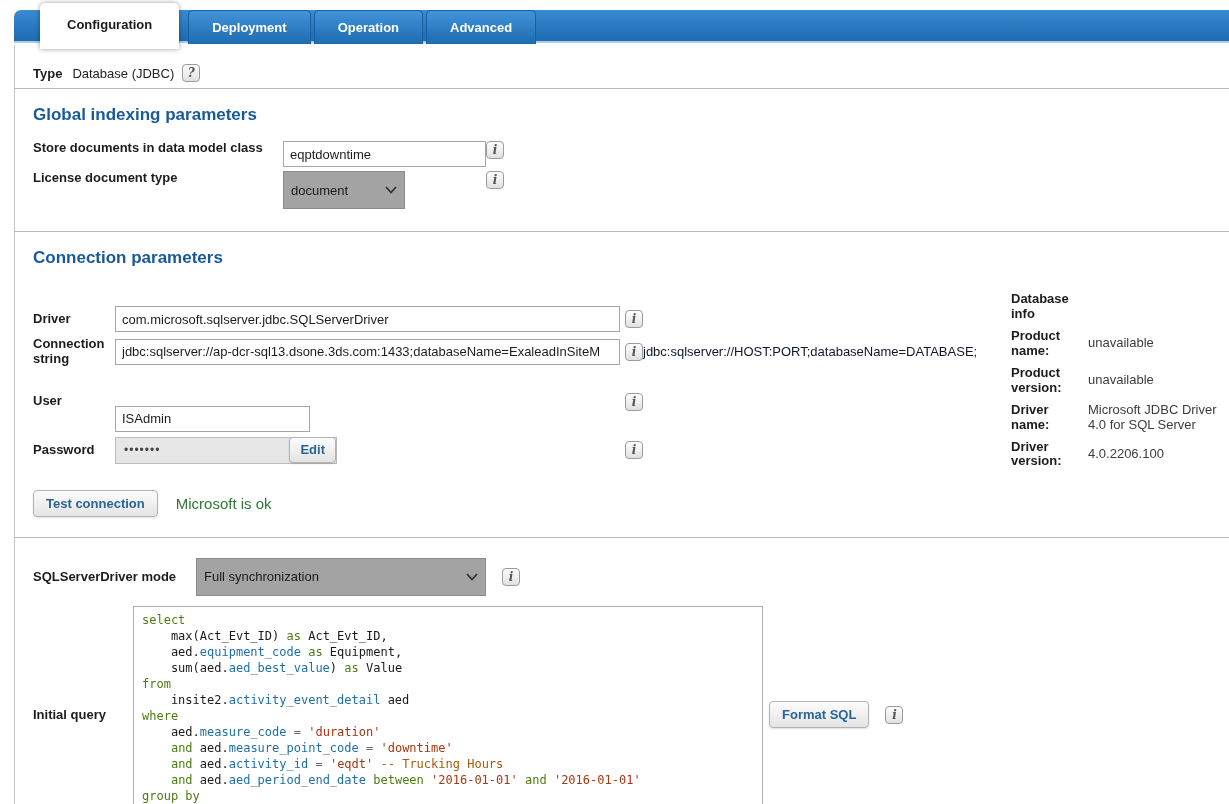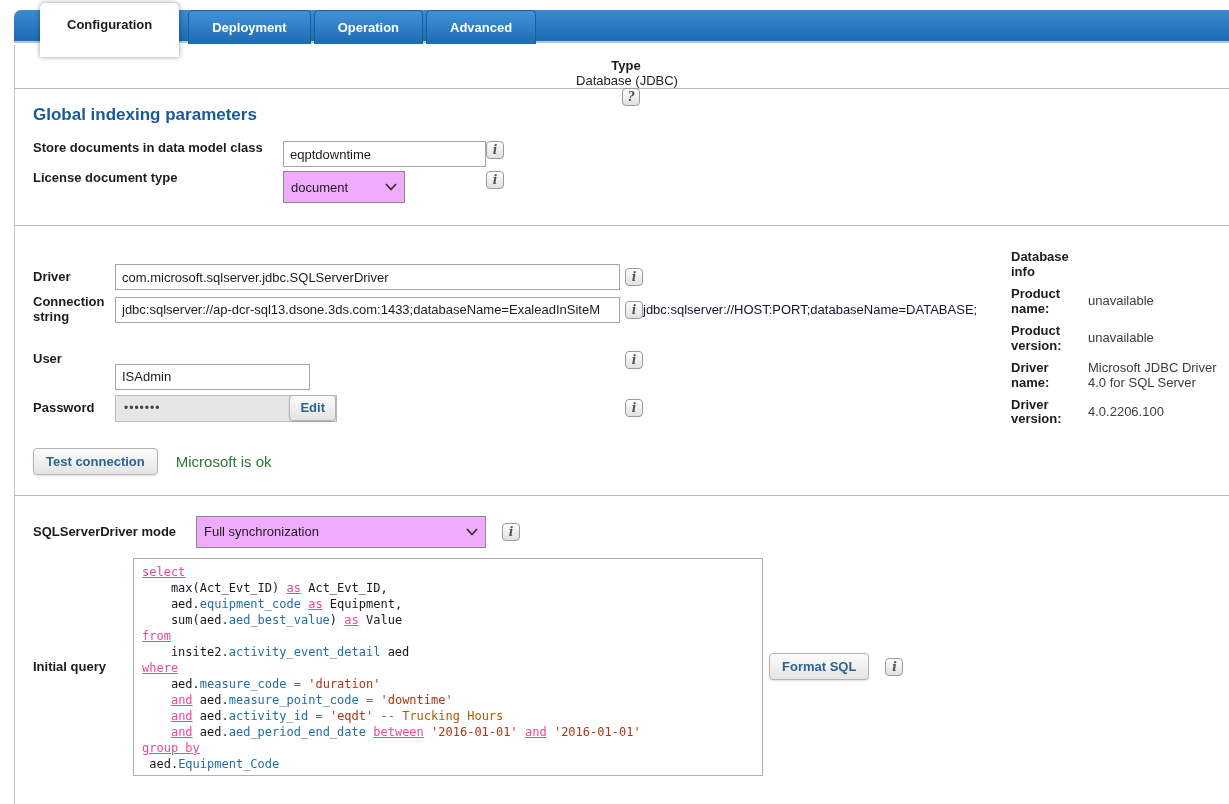--- a/index.html
+++ b/index.html
@@ -13,39 +13,39 @@
   .tabbar { position:relative; height:48px; }
   .tabbar-bg {
     position:absolute; left:14px; right:0; top:10px; height:33px;
     background:linear-gradient(#3a8ad3,#1d6bb0);
     border-top-left-radius:7px;
     border-bottom:2px solid #a9cbe8;
   }
   .tabs { position:absolute; left:40px; top:3px; display:flex; align-items:flex-start; }
   .tab { font-size:13px; font-weight:bold; text-align:center; cursor:default; }
   .tab.active {
-    background:#fff; color:#1b1b1b; height:54px; line-height:44px; padding:0 27px;
+    background:#fff; color:#1b1b1b; height:46px; line-height:44px; padding:0 27px;
     border-radius:5px 5px 0 0; box-shadow:0 0 5px rgba(0,0,0,0.4); position:relative; z-index:2;
     margin-right:9px;
   }
   .tab.inactive {
     margin-top:7px; height:34px; line-height:33px; padding:0 23px; color:#fff;
     background:linear-gradient(#4293da,#1d6bb0);
     border:1px solid #1a5f9f; border-bottom:none;
     border-radius:5px 5px 0 0; margin-right:3px; position:relative; z-index:1;
   }
 
   
   .content {
     position:absolute; top:45px; left:14px; right:0; bottom:0;
     border-left:1px solid #c6c6c6; padding:0 0 0 18px;
   }
   .divider { border:none; border-top:1px solid #b9b9b9; margin:0 0 0 -19px; }
 
-  .type-row { margin-top:13px; height:30px; display:flex; align-items:center;flex-direction:column; }
+  .type-row { margin-top:13px; height:30px; display:flex; align-items:center; }
   .type-row .tlabel { font-weight:bold; font-size:13px; margin-right:10px; }
   .type-row .tvalue { font-size:13px; color:#222; margin-right:8px; }
 
   .badge-icon {
     display:inline-block; width:18px; height:18px; border:1px solid #9b9b9b; border-radius:4px;
     background:linear-gradient(#ffffff,#e0e0e0); color:#555;
     font-family:"DejaVu Serif", serif; font-style:italic; font-weight:bold;
     font-size:12px; line-height:16px; text-align:center; flex:0 0 auto;
   }
 
@@ -55,21 +55,21 @@
 
   .form-row { display:flex; align-items:flex-start; margin-bottom:4px; }
   .flabel { width:250px; font-weight:bold; font-size:13px; line-height:1.15; }
   .field-slot { width:203px; display:flex; align-items:center; }
 
   input.text {
     height:26px; border:1px solid #a5a5a5; padding:0 6px; font-size:13px;
     font-family:"Liberation Sans", sans-serif; color:#1c1c1c; background:#fff; width:100%;
   }
   .fakeselect {
-    height:32px; border:1px solid #8a8a8a; background:#f0abfc; display:flex;
+    height:38px; border:1px solid #8a8a8a; background:#a3a3a3; display:flex;
     align-items:center; justify-content:space-between; padding:0 7px; font-size:13px;
   }
   .chev { width:12px; height:8px; flex:0 0 auto; }
 
   
   .conn-wrap { position:relative; margin-top:38px; }
   .conn-row { display:flex; align-items:center; margin-bottom:5px; }
   .conn-label { width:82px; font-weight:bold; font-size:13px; line-height:1.15; }
   .conn-slot { width:510px; display:flex; align-items:center; }
   .hint { color:#0f172a; font-size:13px; white-space:nowrap; }
@@ -104,21 +104,21 @@
 
   .query-row { margin-top:10px; display:flex; align-items:center; }
   .query-row .qlabel { width:100px; font-weight:bold; font-size:13px; align-self:center; }
   .sqlbox {
     width:630px; height:218px; border:1px solid #b0b0b0; background:#fff;
     padding:5px 8px; font-family:"DejaVu Sans Mono", monospace; font-size:12px;
     line-height:16px; white-space:pre; overflow:hidden; color:#1a1a1a;
   }
   .format-col { display:flex; align-items:center; margin-left:6px; }
 
-  .sq-k{color:#ec4899;text-decoration:underline;} .sq-v{color:#1e6fa8;} .sq-s{color:#a93511;}
+  .sq-k{color:#4d7c0f;} .sq-v{color:#1e6fa8;} .sq-s{color:#a93511;}
   .sq-c{color:#a55b08;} .sq-o{color:#666;}
 
   .mr6{margin-right:16px;}
 </style>
 </head>
 <body>
 
 <div class="tabbar">
   <div class="tabbar-bg"></div>
   <div class="tabs">
@@ -157,20 +157,21 @@
               <polyline points="1,1 6,6.5 11,1" fill="none" stroke="#333" stroke-width="1.8"></polyline>
             </svg>
         </span>
       </span>
       <span class="badge-icon">i</span>
     </div>
   </div>
 
   <hr class="divider" style="margin-top:22px;">
 
+  <h2 class="section">Connection parameters</h2>
 
   <div class="conn-wrap">
 
     <div class="conn-row">
       <span class="conn-label">Driver</span>
       <span class="conn-slot">
         <input class="text" style="width: 505px;" value="com.microsoft.sqlserver.jdbc.SQLServerDriver">
       </span>
       <span class="badge-icon">i</span>
     </div>

